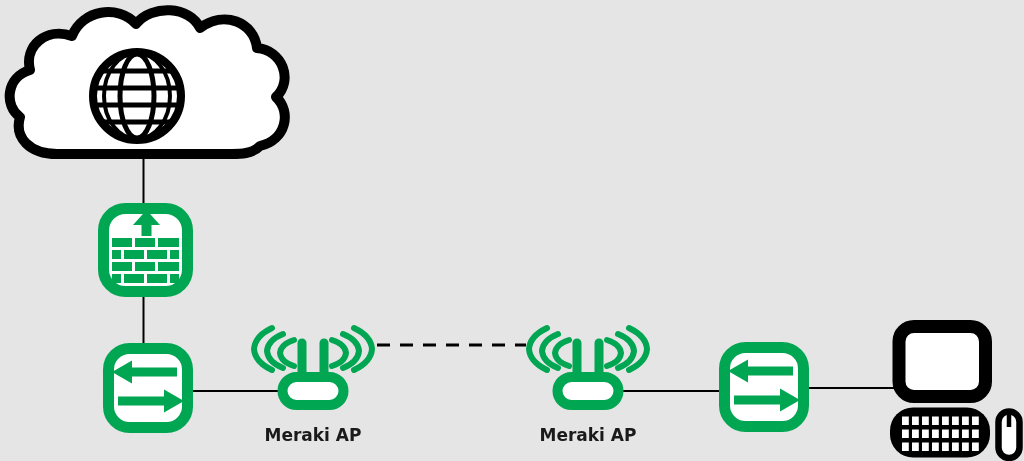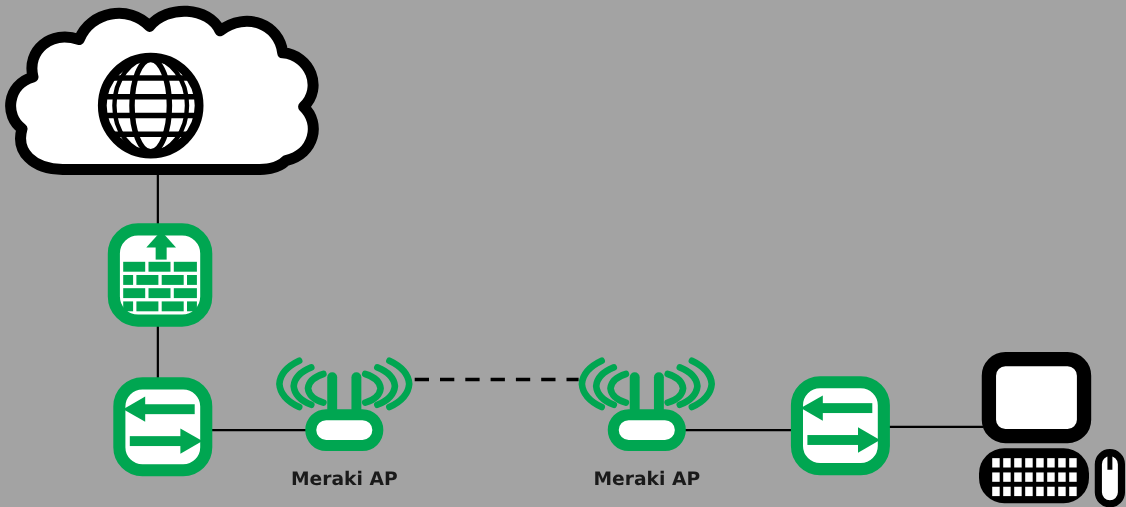--- a/index.html
+++ b/index.html
@@ -5,21 +5,21 @@
   html, body {
     margin: 0;
     padding: 0;
     background: #ffffff;
     font-family: "DejaVu Sans", "Liberation Sans", sans-serif;
   }
   .canvas {
     position: relative;
     width: 1024px;
     height: 461px;
-    background: #a3a3a3;
+    background: #e5e5e5;
     overflow: hidden;
   }
   svg { display: block; }
   .ap-label {
     font-family: "DejaVu Sans", "Liberation Sans", sans-serif;
     font-size: 17px;
     font-weight: 700;
     fill: #1a1a1a;
   }
 </style>

